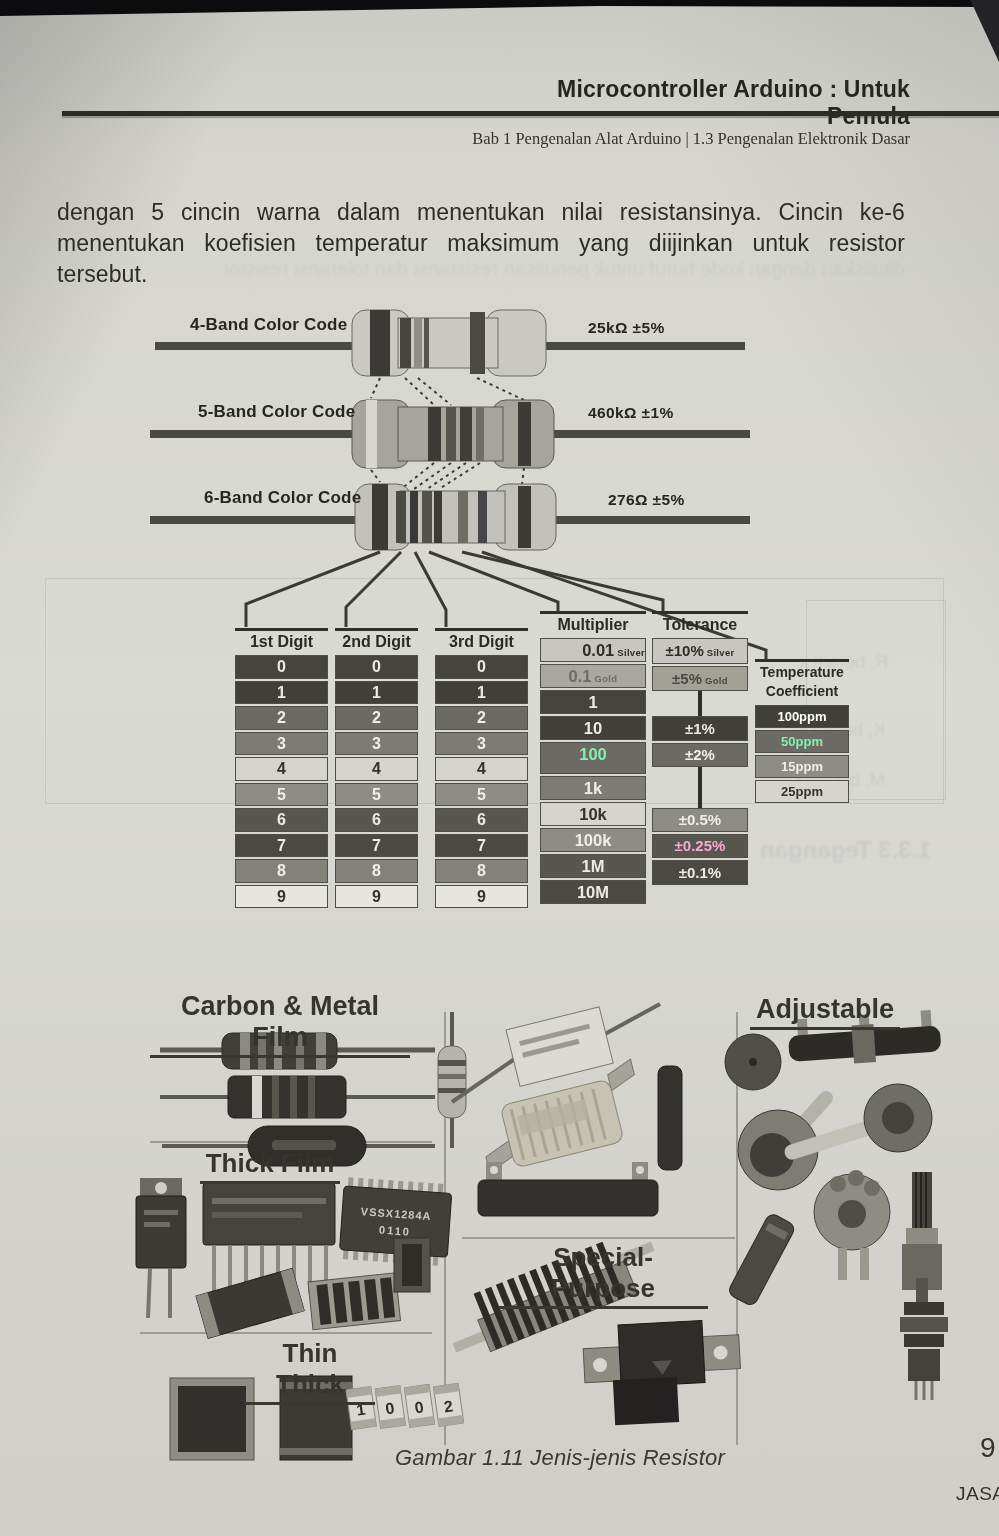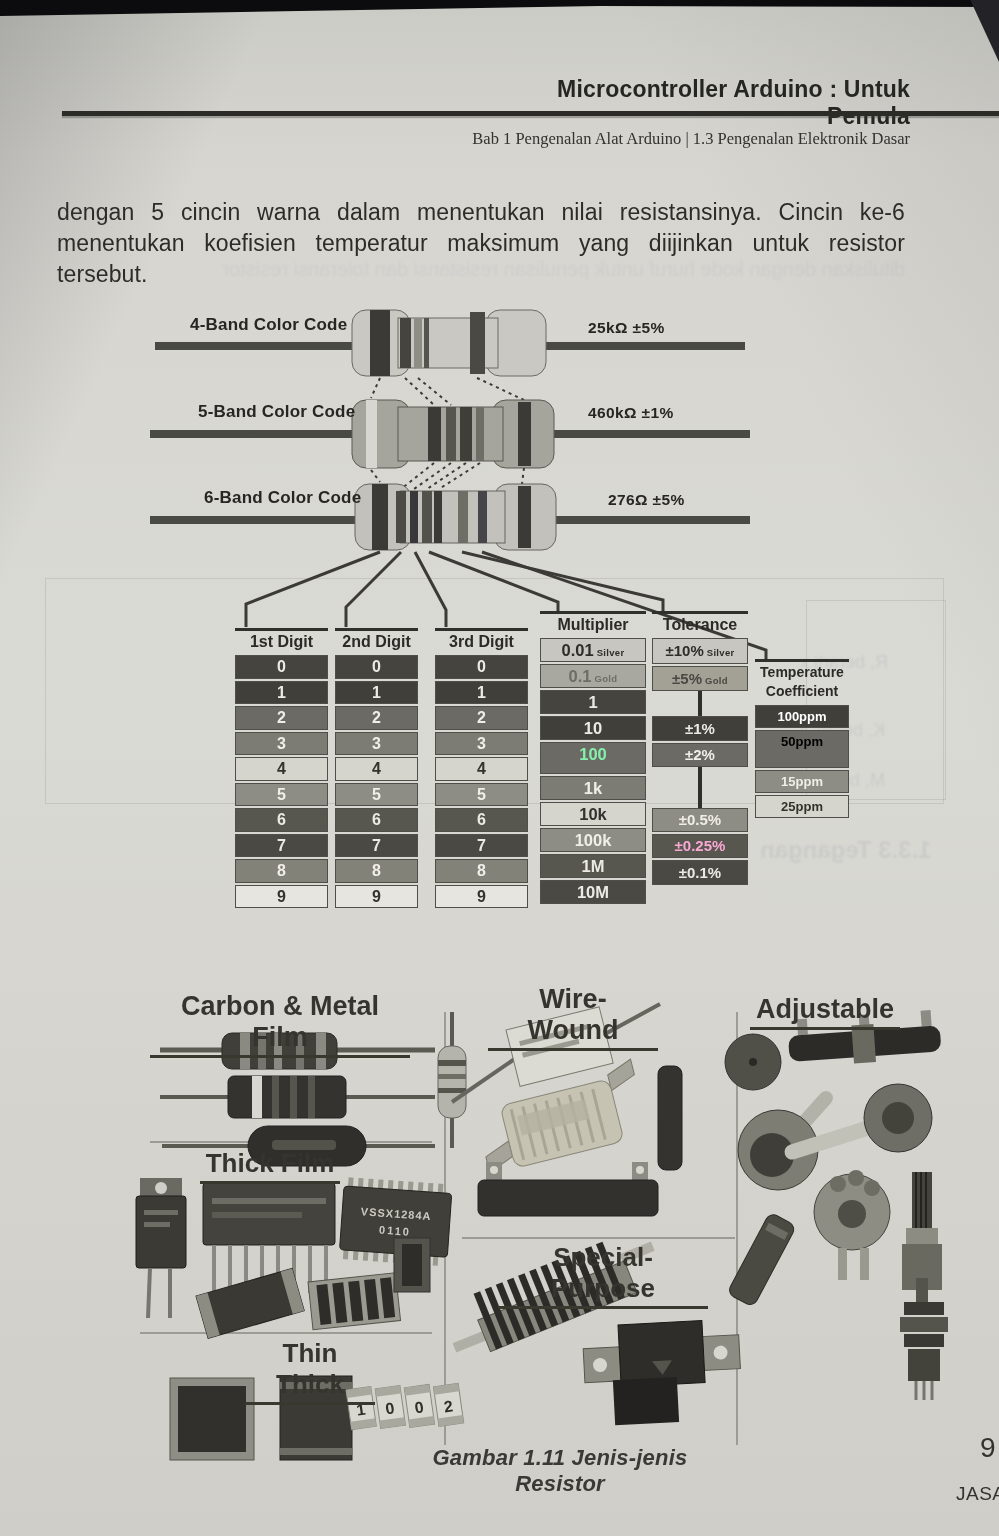--- a/index.html
+++ b/index.html
@@ -430,21 +430,21 @@
           <div class="cell" style="height: 23.5px; background: rgb(141, 140, 133); color: rgb(240, 238, 232); line-height: 21.5px;"><span class="clabel">5</span></div>
           <div class="cell" style="height: 23.5px; background: rgb(87, 86, 79); color: rgb(236, 234, 228); line-height: 21.5px;"><span class="clabel">6</span></div>
           <div class="cell" style="height: 23.5px; background: rgb(74, 73, 67); color: rgb(236, 234, 228); line-height: 21.5px;"><span class="clabel">7</span></div>
           <div class="cell" style="height: 23.5px; background: rgb(131, 130, 121); color: rgb(240, 238, 232); line-height: 21.5px;"><span class="clabel">8</span></div>
           <div class="cell" style="height: 23.5px; background: rgb(230, 229, 223); color: rgb(51, 50, 46); line-height: 21.5px;"><span class="clabel">9</span></div>
         </div>
     </div>
     <div class="col col-mult" style="left:505px;top:611px;width:106px;">
       <div class="colhead">Multiplier</div>
       <div>
-          <div class="cell" style="height: 24px; background: rgb(199, 198, 192); color: rgb(46, 45, 41); line-height: 22px;"><span class="clabel">0.01</span><span class="csuffix">Silver</span></div>
+          <div class="cell" style="height: 24px; background: rgb(199, 198, 192); color: rgb(46, 45, 41); line-height: 22px; text-align: right;"><span class="clabel">0.01</span><span class="csuffix">Silver</span></div>
           <div class="cell" style="height: 24px; background: rgb(169, 168, 160); color: rgb(110, 109, 101); line-height: 22px;"><span class="clabel">0.1</span><span class="csuffix">Gold</span></div>
           <div class="cell" style="height: 24px; background: rgb(69, 68, 63); color: rgb(236, 234, 228); line-height: 22px;"><span class="clabel">1</span></div>
           <div class="cell" style="height: 24px; background: rgb(65, 63, 58); color: rgb(236, 234, 228); line-height: 22px;"><span class="clabel">10</span></div>
           <div class="cell" style="height: 32px; background: rgb(107, 106, 100); color: #86efac; line-height: 22px;"><span class="clabel">100</span></div>
           <div class="cell" style="height: 24px; background: rgb(125, 124, 116); color: rgb(240, 238, 232); line-height: 22px;"><span class="clabel">1k</span></div>
           <div class="cell" style="height: 24px; background: rgb(214, 213, 205); color: rgb(51, 50, 46); line-height: 22px;"><span class="clabel">10k</span></div>
           <div class="cell" style="height: 24px; background: rgb(141, 140, 133); color: rgb(240, 238, 232); line-height: 22px;"><span class="clabel">100k</span></div>
           <div class="cell" style="height: 24px; background: rgb(87, 86, 79); color: rgb(236, 234, 228); line-height: 22px;"><span class="clabel">1M</span></div>
           <div class="cell" style="height: 24px; background: rgb(74, 73, 67); color: rgb(236, 234, 228); line-height: 22px;"><span class="clabel">10M</span></div>
         </div>
@@ -464,35 +464,34 @@
           </div>
           <div class="cell" style="height: 24px; background: rgb(141, 140, 133); color: rgb(240, 238, 232); line-height: 22px;"><span class="clabel">±0.5%</span></div>
           <div class="cell" style="height: 24px; background: rgb(87, 86, 79); color: #f9a8d4; line-height: 22px;"><span class="clabel">±0.25%</span></div>
           <div class="cell" style="height: 25px; background: rgb(74, 73, 67); color: rgb(236, 234, 228); line-height: 23px;"><span class="clabel">±0.1%</span></div>
         </div>
     </div>
     <div class="col col-tempco" style="left:720px;top:659px;width:94px;">
       <div class="colhead" style="font-size:14px;">Temperature Coefficient</div>
       <div>
           <div class="cell" style="height: 23px; background: rgb(65, 63, 58); color: #ffffff; line-height: 21px;"><span class="clabel">100ppm</span></div>
-          <div class="cell" style="height: 38px; background: rgb(107, 106, 100); color: #000000; line-height: 21px;"><span class="clabel">50ppm</span></div>
+          <div class="cell" style="height: 23px; background: rgb(107, 106, 100); color: #86efac; line-height: 21px;"><span class="clabel">50ppm</span></div>
           <div class="cell" style="height: 23px; background: rgb(141, 140, 133); color: rgb(240, 238, 232); line-height: 21px;"><span class="clabel">15ppm</span></div>
           <div class="cell" style="height: 23px; background: rgb(214, 213, 205); color: rgb(51, 50, 46); line-height: 21px;"><span class="clabel">25ppm</span></div>
         </div>
     </div>
 
 
     <div class="abs fig2head h27" style="left:150px;top:991px;width:260px;"><span>Carbon &amp; Metal Film</span></div>
-    <div class="abs fig2head h27" style="left:488px;top:984px;width:170px;"><span>Wire-Wound</span></div>
     <div class="abs fig2head h27" style="left:750px;top:994px;width:145px;"><span>Adjustable</span></div>
     <div class="abs fig2head h26" style="left:195px;top:1148px;width:150px;"><span>Thick Film</span></div>
     <div class="abs fig2head h26" style="left:498px;top:1242px;width:210px;"><span>Special-Purpose</span></div>
     <div class="abs fig2head h26" style="left:245px;top:1338px;width:130px;"><span>Thin Thick</span></div>
 
-    <div class="abs caption" style="left:390px;top:1445px;width:340px;font-weight:bold;">Gambar 1.11 Jenis-jenis Resistor</div>
+    <div class="abs caption" style="left:390px;top:1445px;width:340px;">Gambar 1.11 Jenis-jenis Resistor</div>
 
     <div class="abs pagenum">9</div>
     <div class="abs footer-mark">JASA</div>
   </div>
 
   <div class="top-band"></div>
   <div class="corner-tri"></div>
 </div>
 
 </body></html>

